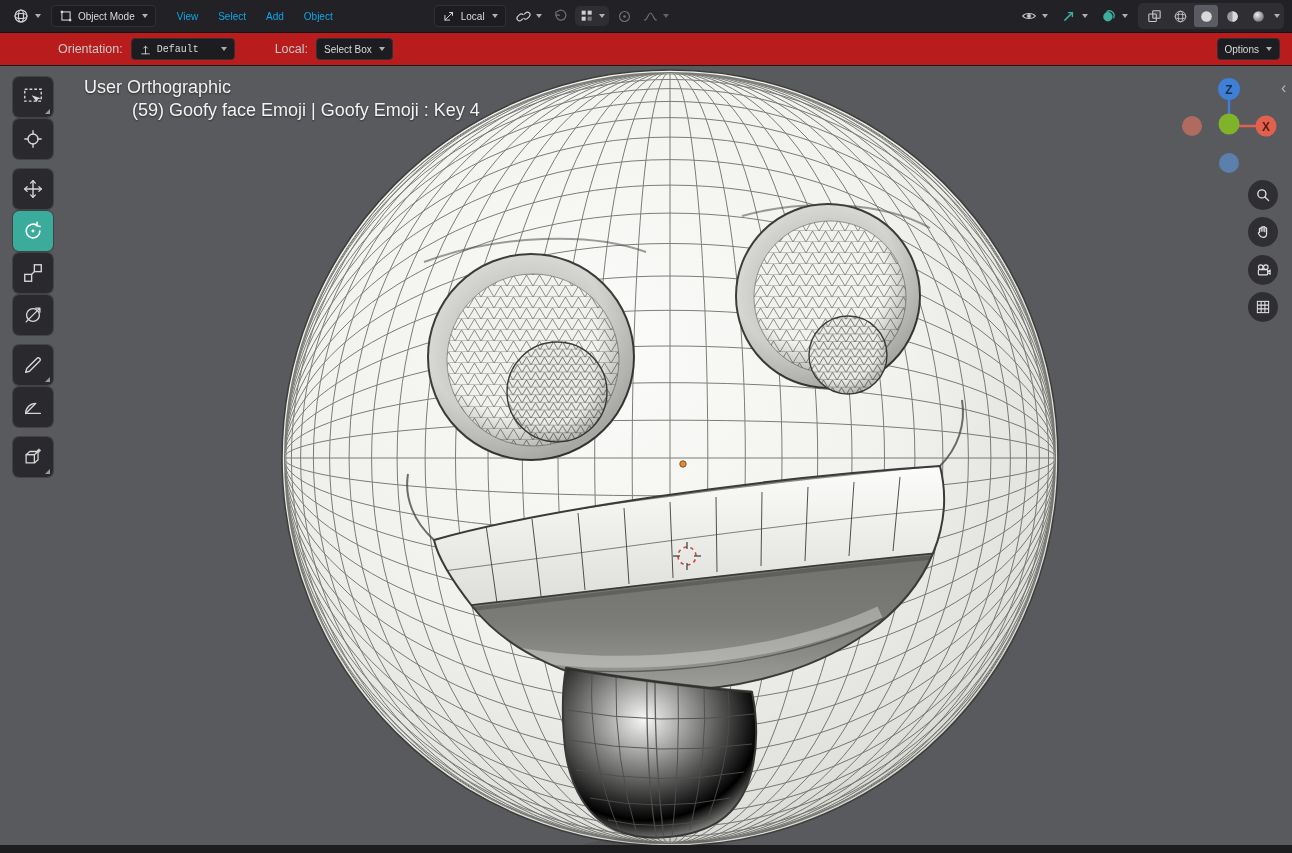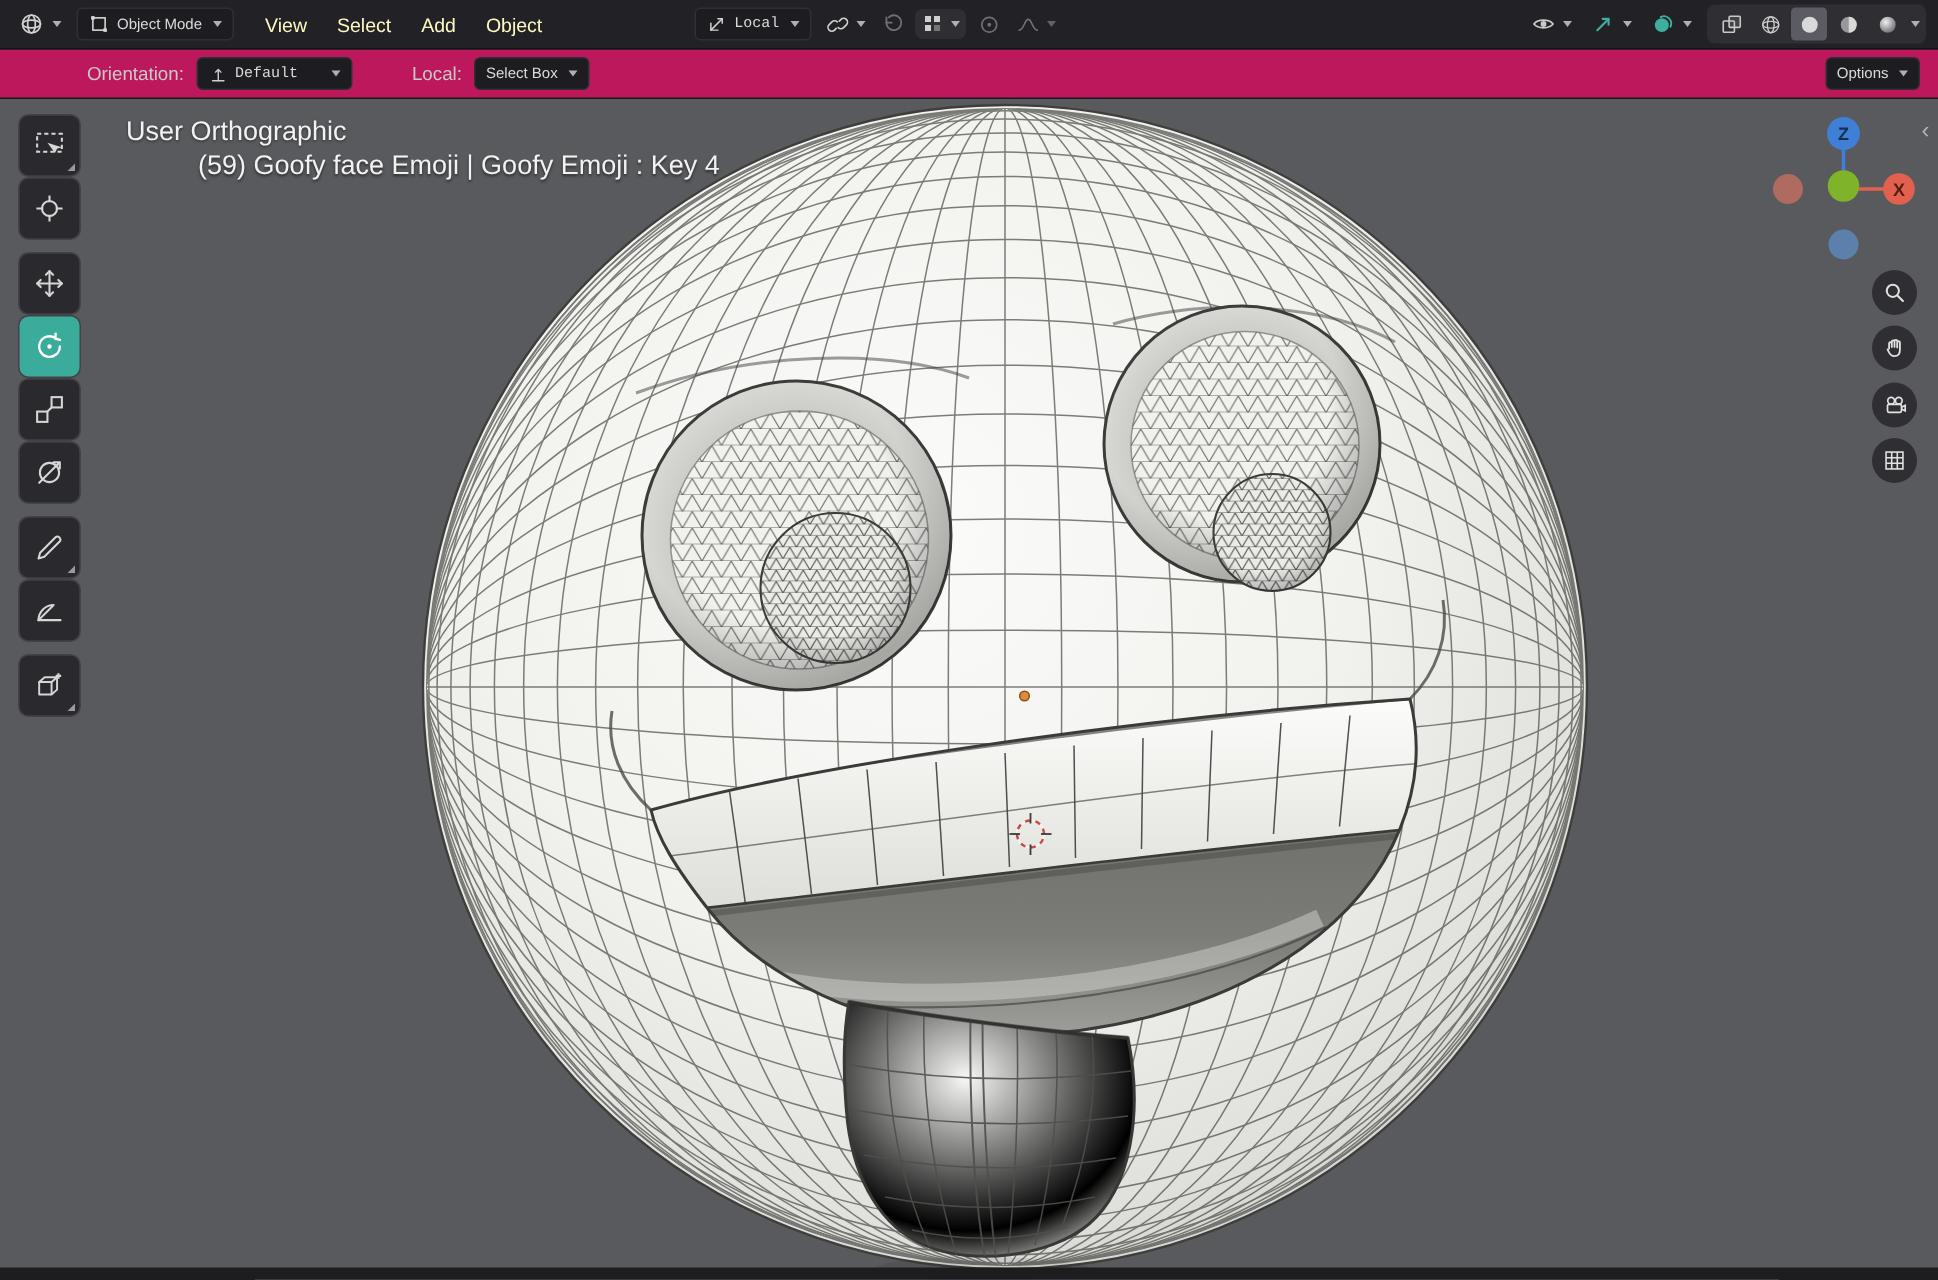--- a/index.html
+++ b/index.html
@@ -6,32 +6,32 @@
     background:#595a5d;font-family:"Liberation Sans",sans-serif;
     -webkit-user-select:none;user-select:none;}
   
   .top-bar{position:absolute;top:0;left:0;right:0;height:33px;background:#222226;
     border-bottom:1px solid #141416;display:flex;align-items:center;padding:0 8px;
     gap:6px;z-index:20;box-sizing:border-box;}
   .hwidget{display:flex;align-items:center;gap:5px;background:#1d1d21;border:1px solid #303034;
     border-radius:4px;padding:2px 7px;color:#dadada;font-size:10px;height:22px;box-sizing:border-box;}
   .flatbtn{display:flex;align-items:center;gap:3px;padding:2px 4px;border-radius:3px;}
   .menus{display:flex;align-items:center;gap:2px;margin-left:6px;}
-  .menu-item{color:#fef9c3;font-size:13px;padding:4px 9px;border-radius:3px;}
+  .menu-item{color:#0ea5e9;font-size:10px;padding:4px 9px;border-radius:3px;}
   .caret{width:0;height:0;border-left:3.5px solid transparent;border-right:3.5px solid transparent;
     border-top:4px solid #b0b0b0;margin-left:2px;flex:none;}
-  .center-group{display:flex;align-items:center;gap:7px;margin-left:86px;font-family:Liberation Mono, monospace;}
+  .center-group{display:flex;align-items:center;gap:7px;margin-left:86px;}
   .right-group{display:flex;align-items:center;gap:8px;margin-left:auto;}
   .icon-pair{display:flex;align-items:center;gap:2px;padding:2px 2px;border-radius:3px;}
   .grayed{opacity:.45;}
   .pillgroup{display:flex;align-items:center;gap:2px;background:#2e2e33;border-radius:5px;padding:2px 4px;}
   .seg{display:flex;align-items:center;justify-content:center;width:24px;height:22px;border-radius:3px;}
   .seg.active{background:#5b5b63;}
   
-  .tool-settings{position:absolute;top:33px;left:0;right:0;height:33px;background:#be185d;
+  .tool-settings{position:absolute;top:33px;left:0;right:0;height:33px;background:#b91c1c;
     border-bottom:1px solid #19191c;display:flex;align-items:center;z-index:19;
     padding:0 12px 0 58px;gap:8px;box-sizing:border-box;color:#cfcfcf;font-size:12.5px;}
   .ts-label{color:#c9c9c9;}
   .spacer24{width:24px;}
   
   .left-toolbar{position:absolute;left:13px;top:77px;display:flex;flex-direction:column;z-index:10;}
   .tgroup{display:flex;flex-direction:column;gap:2px;margin-bottom:10px;}
   .tool-btn{width:40px;height:40px;background:rgba(39,39,43,.93);border-radius:6px;
     display:flex;align-items:center;justify-content:center;position:relative;
     box-shadow:0 0 0 1px rgba(0,0,0,.25);}

